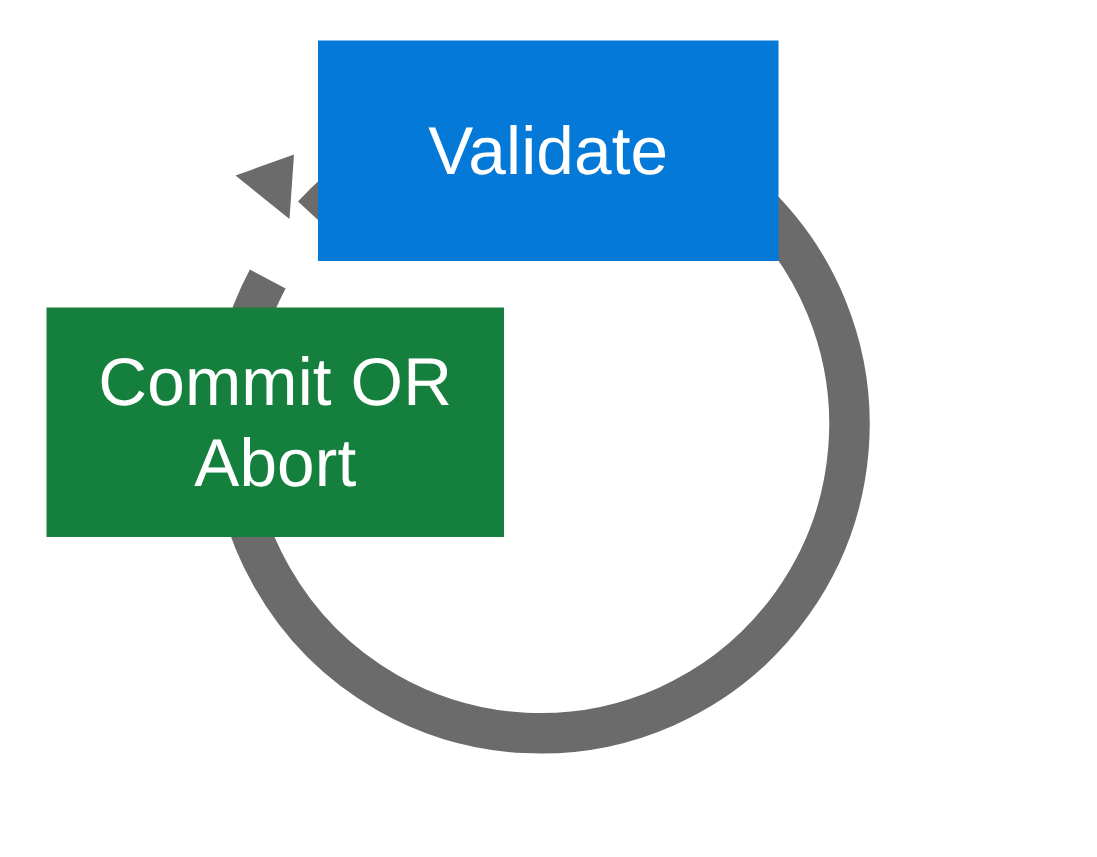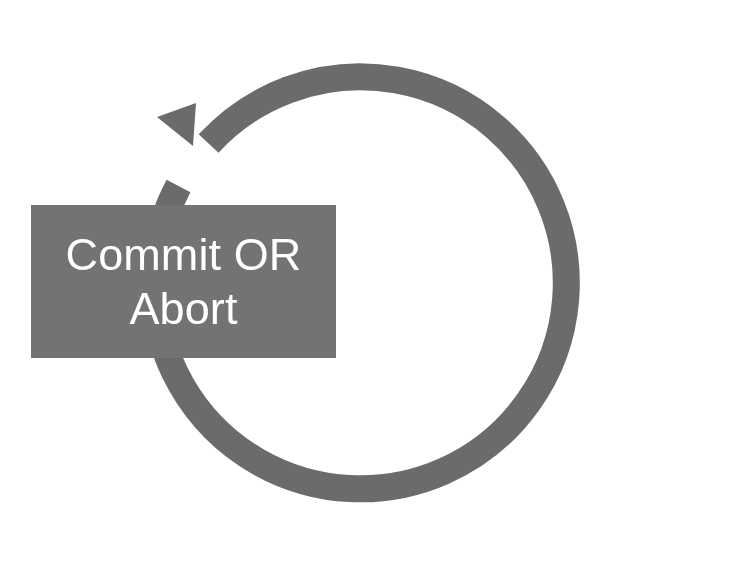--- a/index.html
+++ b/index.html
@@ -66,21 +66,24 @@
 
   <svg id="cycle-ring-svg" viewBox="0 0 731 571" xmlns="http://www.w3.org/2000/svg">
 
     <g>
       <path id="ring-arc" fill="none" stroke="#6B6B6B" stroke-width="27" stroke-linecap="butt" d="M 208.6 143.5
                A 206 206 0 1 1 178.5 186.0"></path>
       <polygon id="ring-arrowhead" fill="#6B6B6B" points="196,103 157,117 193,146"></polygon>
     </g>
   </svg>
 
+  <div class="node-box" id="node-validate" style="background:#0479D7">
+    <span class="node-label">Validate</span>
+  </div>
 
 
 
-  <div class="node-box" id="node-commit" style="background:#737373">
+  <div class="node-box" id="node-commit" style="background:#15803d">
     <span class="node-label">Commit OR
 Abort</span>
   </div>
 
 </div>
 
 </body></html>

